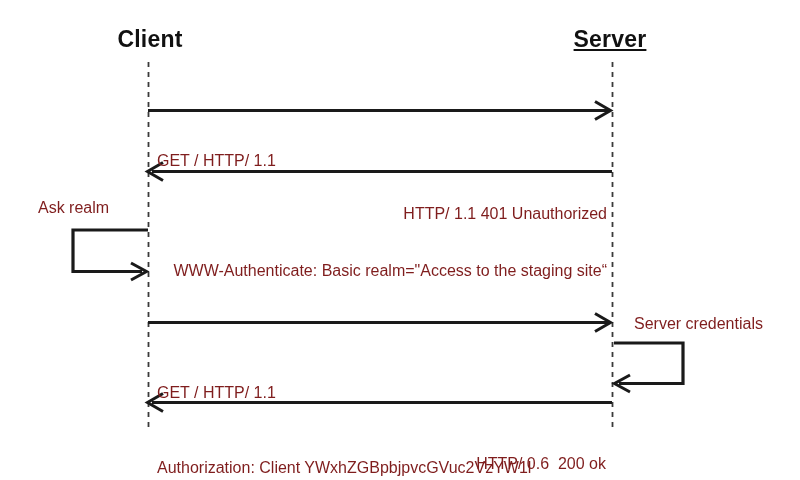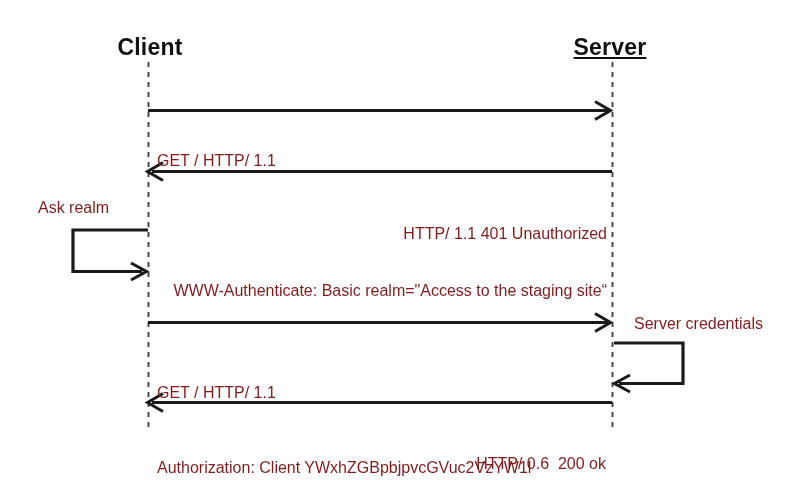--- a/index.html
+++ b/index.html
@@ -3,30 +3,30 @@
 <meta charset="utf-8">
 <style>
   html,body{margin:0;padding:0;background:#ffffff;}
   .canvas{
     position:relative;width:800px;height:480px;background:#ffffff;overflow:hidden;
     font-family:"Liberation Sans","DejaVu Sans",sans-serif;color:#1c1c1c;
   }
   .canvas svg{position:absolute;left:0;top:0;}
   .actor-title{
     position:absolute;width:160px;text-align:center;
-    font-size:23px;font-weight:700;letter-spacing:.2px;color:#111;margin-top:8px;
+    font-size:23px;font-weight:700;letter-spacing:.2px;color:#111;
   }
   .actor-title.client{left:70px;top:26px;}
   .actor-title.server{left:530px;top:26px;text-decoration:underline;}
   .label{
     position:absolute;font-size:16px;line-height:19px;color:#7f1d1d;
     white-space:pre;
   }
   .lbl-m1{left:157px;top:113px;}
-  .lbl-m2{right:193px;top:186px;text-align:right;}
+  .lbl-m2{right:193px;top:166px;text-align:right;}
   .lbl-ask{left:38px;top:198px;}
   .lbl-m3{left:157px;top:330px;line-height:25px;}
   .lbl-check{left:634px;top:314px;}
   .lbl-m4{right:194px;top:406px;text-align:right;line-height:23px;}
 </style>
 </head>
 <body>
 
 <div class="canvas">
 

